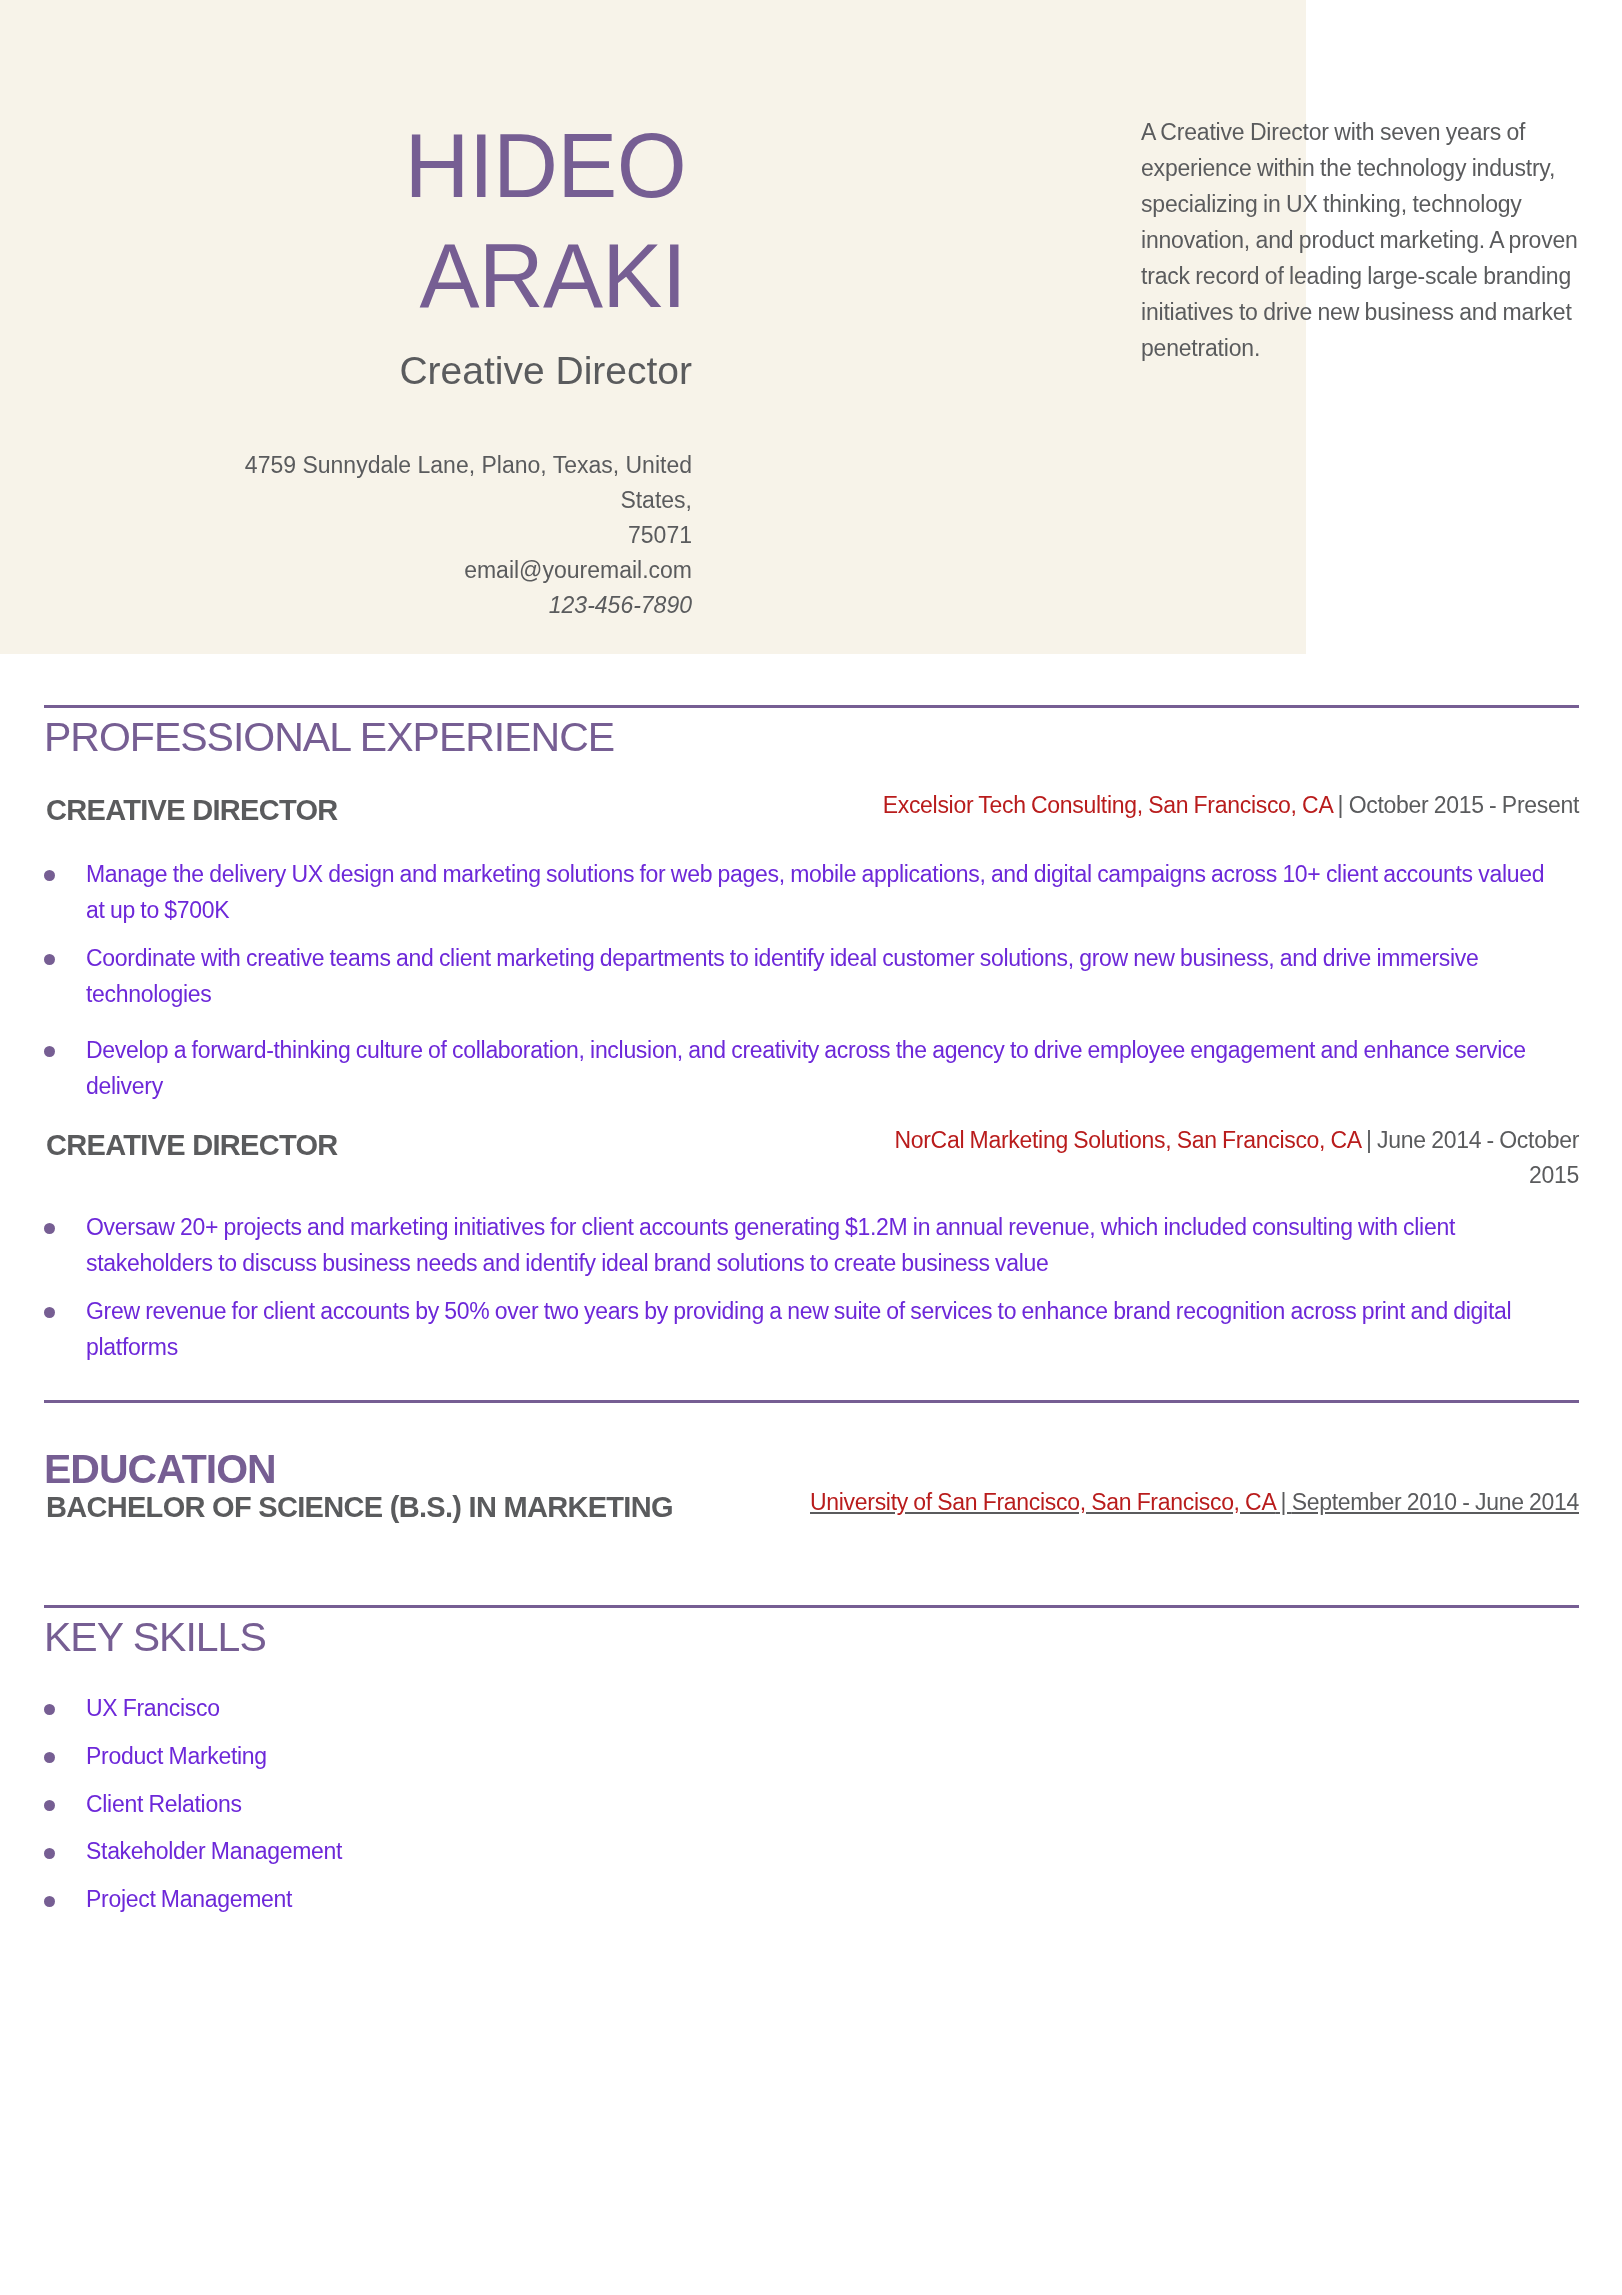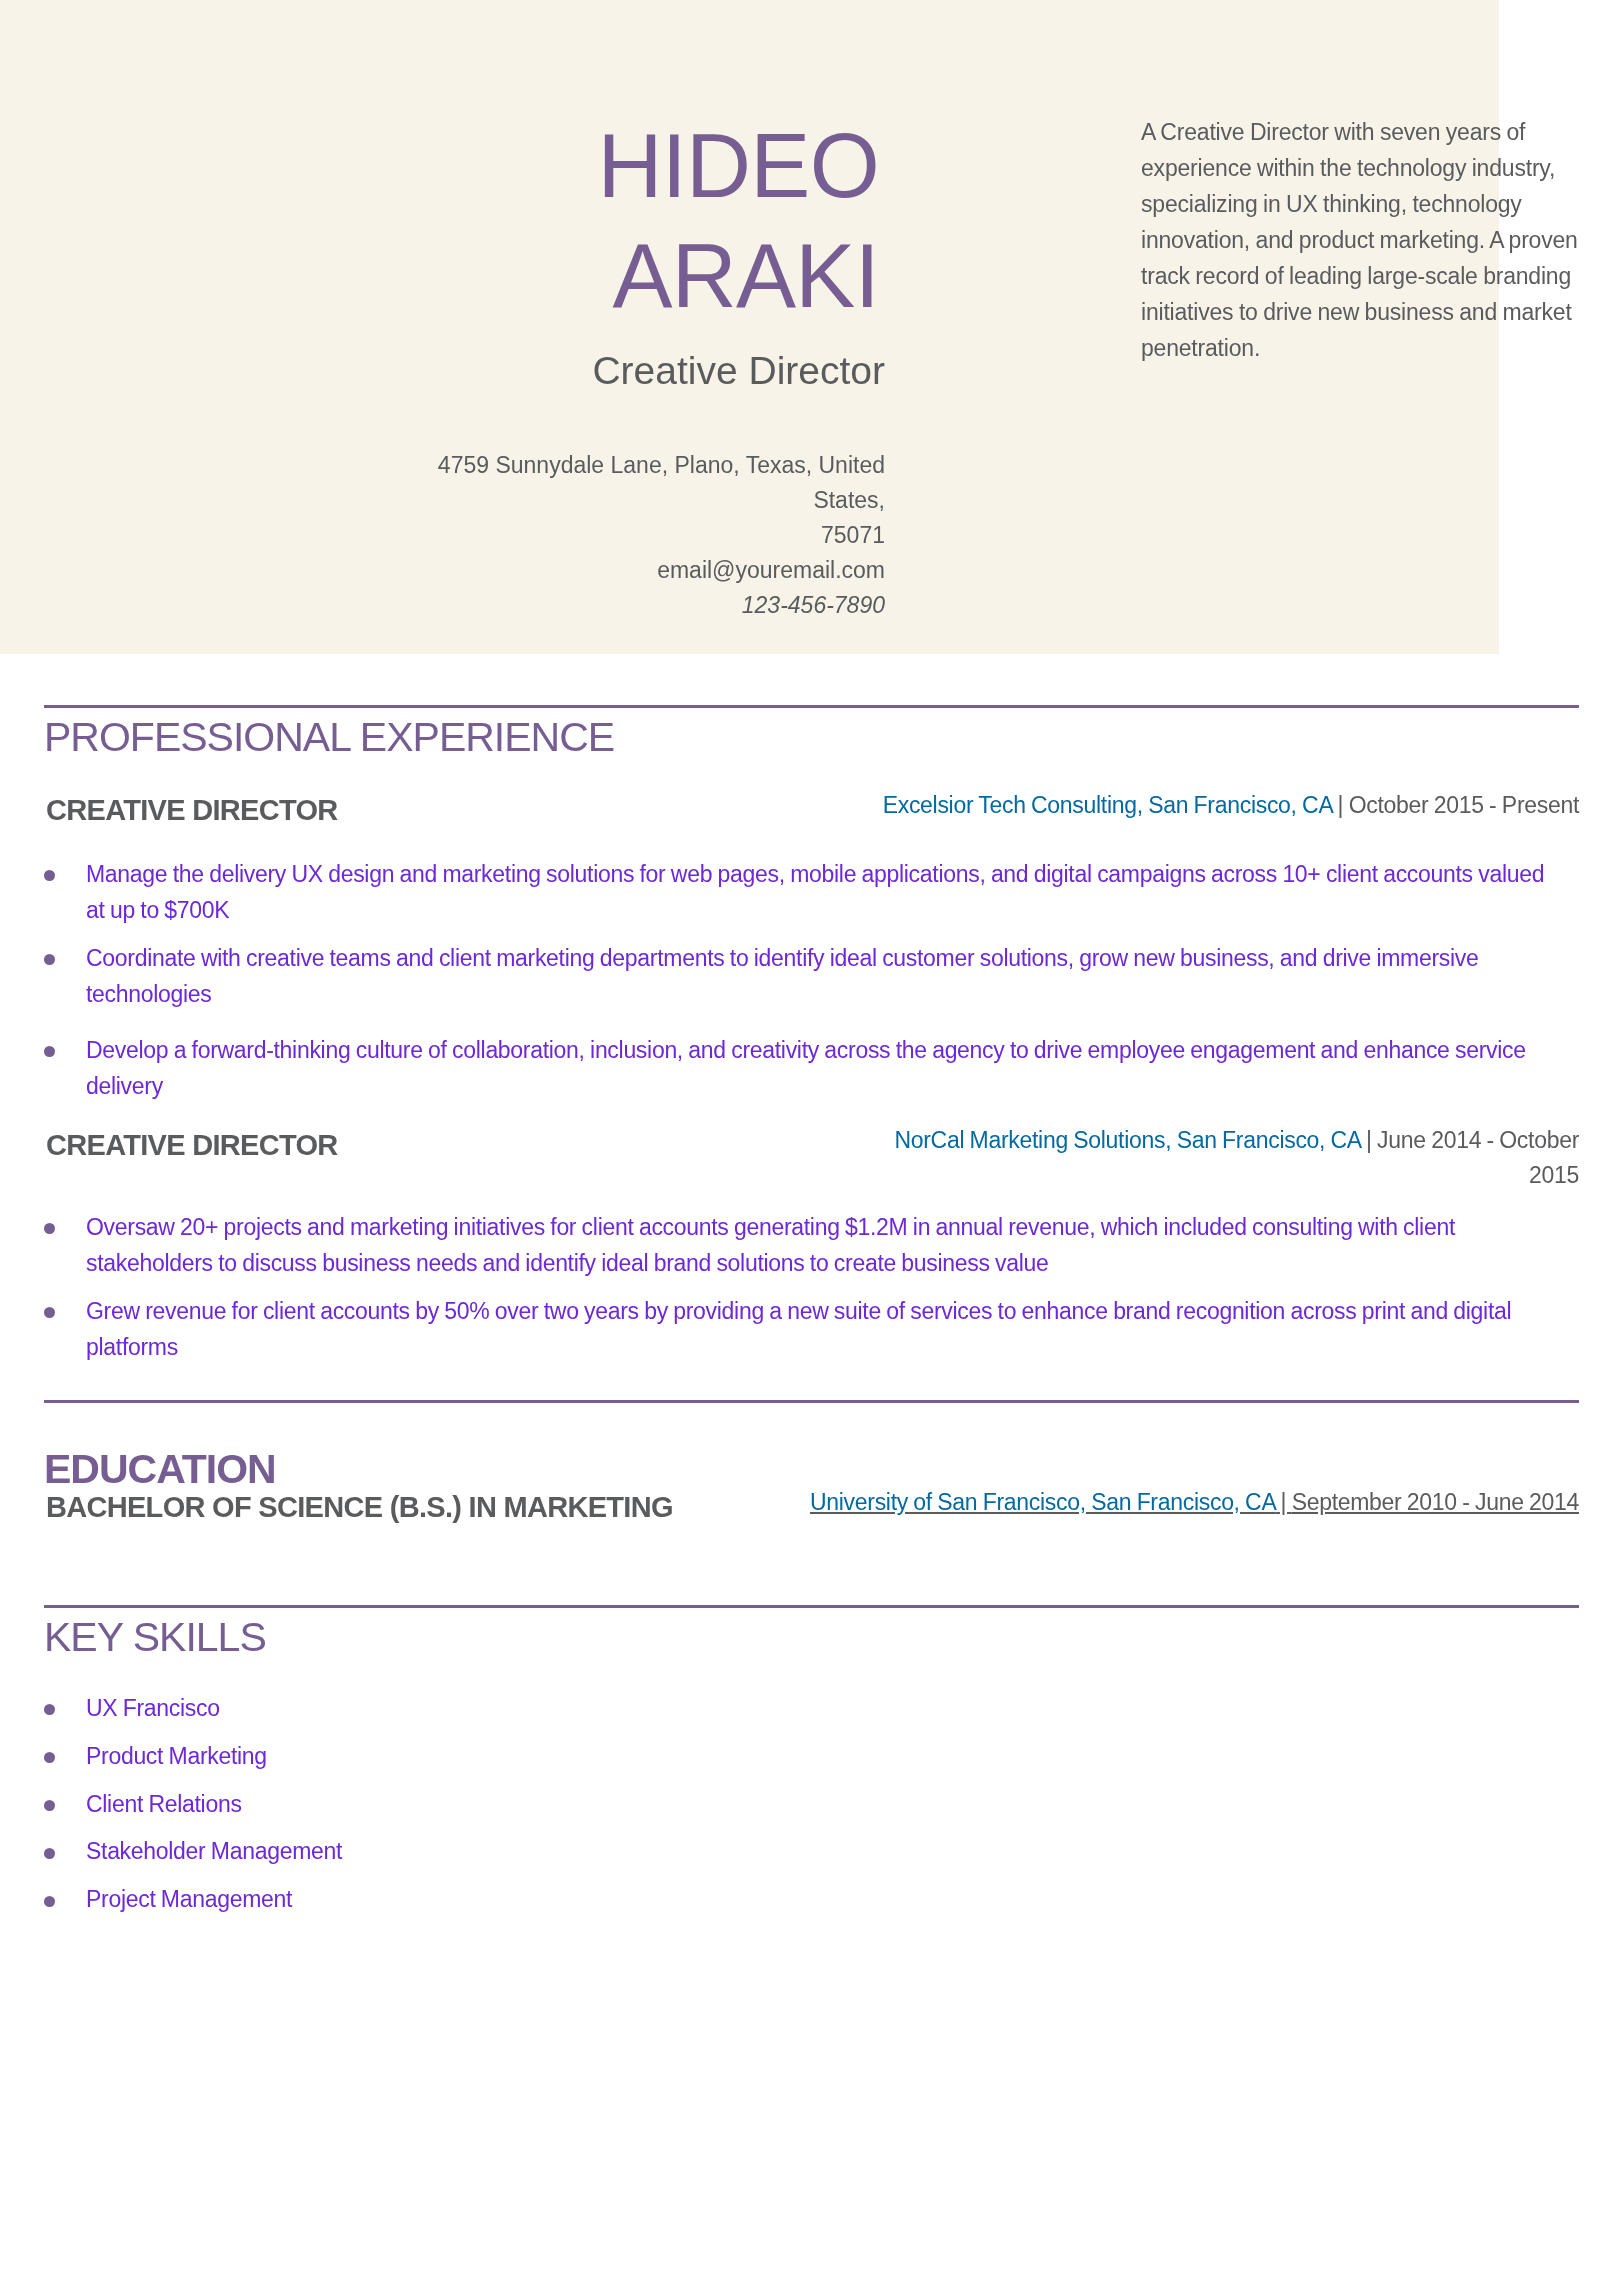--- a/index.html
+++ b/index.html
@@ -1,32 +1,32 @@
 <!DOCTYPE html>
 <html style="font-size:10.5px"><head>
 <meta charset="utf-8">
 <style>
   html, body { margin:0; padding:0; }
   body { width:1623px; height:2295px; background:#ffffff; position:relative; overflow:hidden;
          font-family:"Liberation Sans", "DejaVu Sans", sans-serif; color:#5a5b5d; }
-  .header { position:absolute; left:0; top:0; width:1499px; height:654px; background:#f7f3e9; }
+  .header { position:absolute; left:0; top:0; width:1306px; height:654px; background:#f7f3e9; }
   .name { position:absolute; right:620px; top:111px; text-align:right; color:#765e93;
           font-family:"Liberation Sans", sans-serif; font-size:90px; line-height:110px; font-weight:500;
           letter-spacing:-0.7px; }
   .name div { white-space:nowrap; }
   .job-title { position:absolute; right:614px; top:346px; font-size:39px; line-height:50px; color:#5a5b5d; text-align:right; white-space:nowrap; }
   .contact { position:absolute; right:614px; top:448px; width:458px; text-align:right; font-size:23px; line-height:35px; color:#5a5b5d; }
   .contact .phone { font-style:italic; }
   .summary { position:absolute; left:1096px; top:114px; width:484px; font-size:23px; line-height:36px; color:#5a5b5d; letter-spacing:-0.2px; word-spacing:-0.7px;margin-left:45px; }
 
   .section-rule { position:absolute; left:44px; width:1535px; height:2.6px; background:#765e93; }
   .section-title { position:absolute; left:44px; font-size:41px; line-height:46px; color:#765e93; font-weight:500; letter-spacing:-1px; white-space:nowrap; }
   .role { position:absolute; left:46px; font-size:29px; line-height:34px; font-weight:bold; color:#5a5b5d; letter-spacing:-0.7px; white-space:nowrap; }
   .meta { position:absolute; right:44px; width:784px; text-align:right; font-size:23px; line-height:35px; color:#5a5b5d; letter-spacing:-0.3px; word-spacing:-0.7px; }
-  .meta .org { color:#0369a1; }
+  .meta .org { color:#b91c1c; }
   .bullets { position:absolute; left:44px; width:1523px; margin:0; padding:0; list-style:none; }
   .bullets li { position:relative; padding-left:42px; font-size:23px; line-height:36px; color:#6d28d9; letter-spacing:-0.3px; word-spacing:-0.7px; }
   .bullets li .dot { position:absolute; left:0; top:14.4px; width:11px; height:11px; border-radius:50%; background:#765e93; }
   .skills li { margin-bottom:11.8px; }
 </style>
 </head>
 <body>
 
 <div class="header">
   <div class="name">

